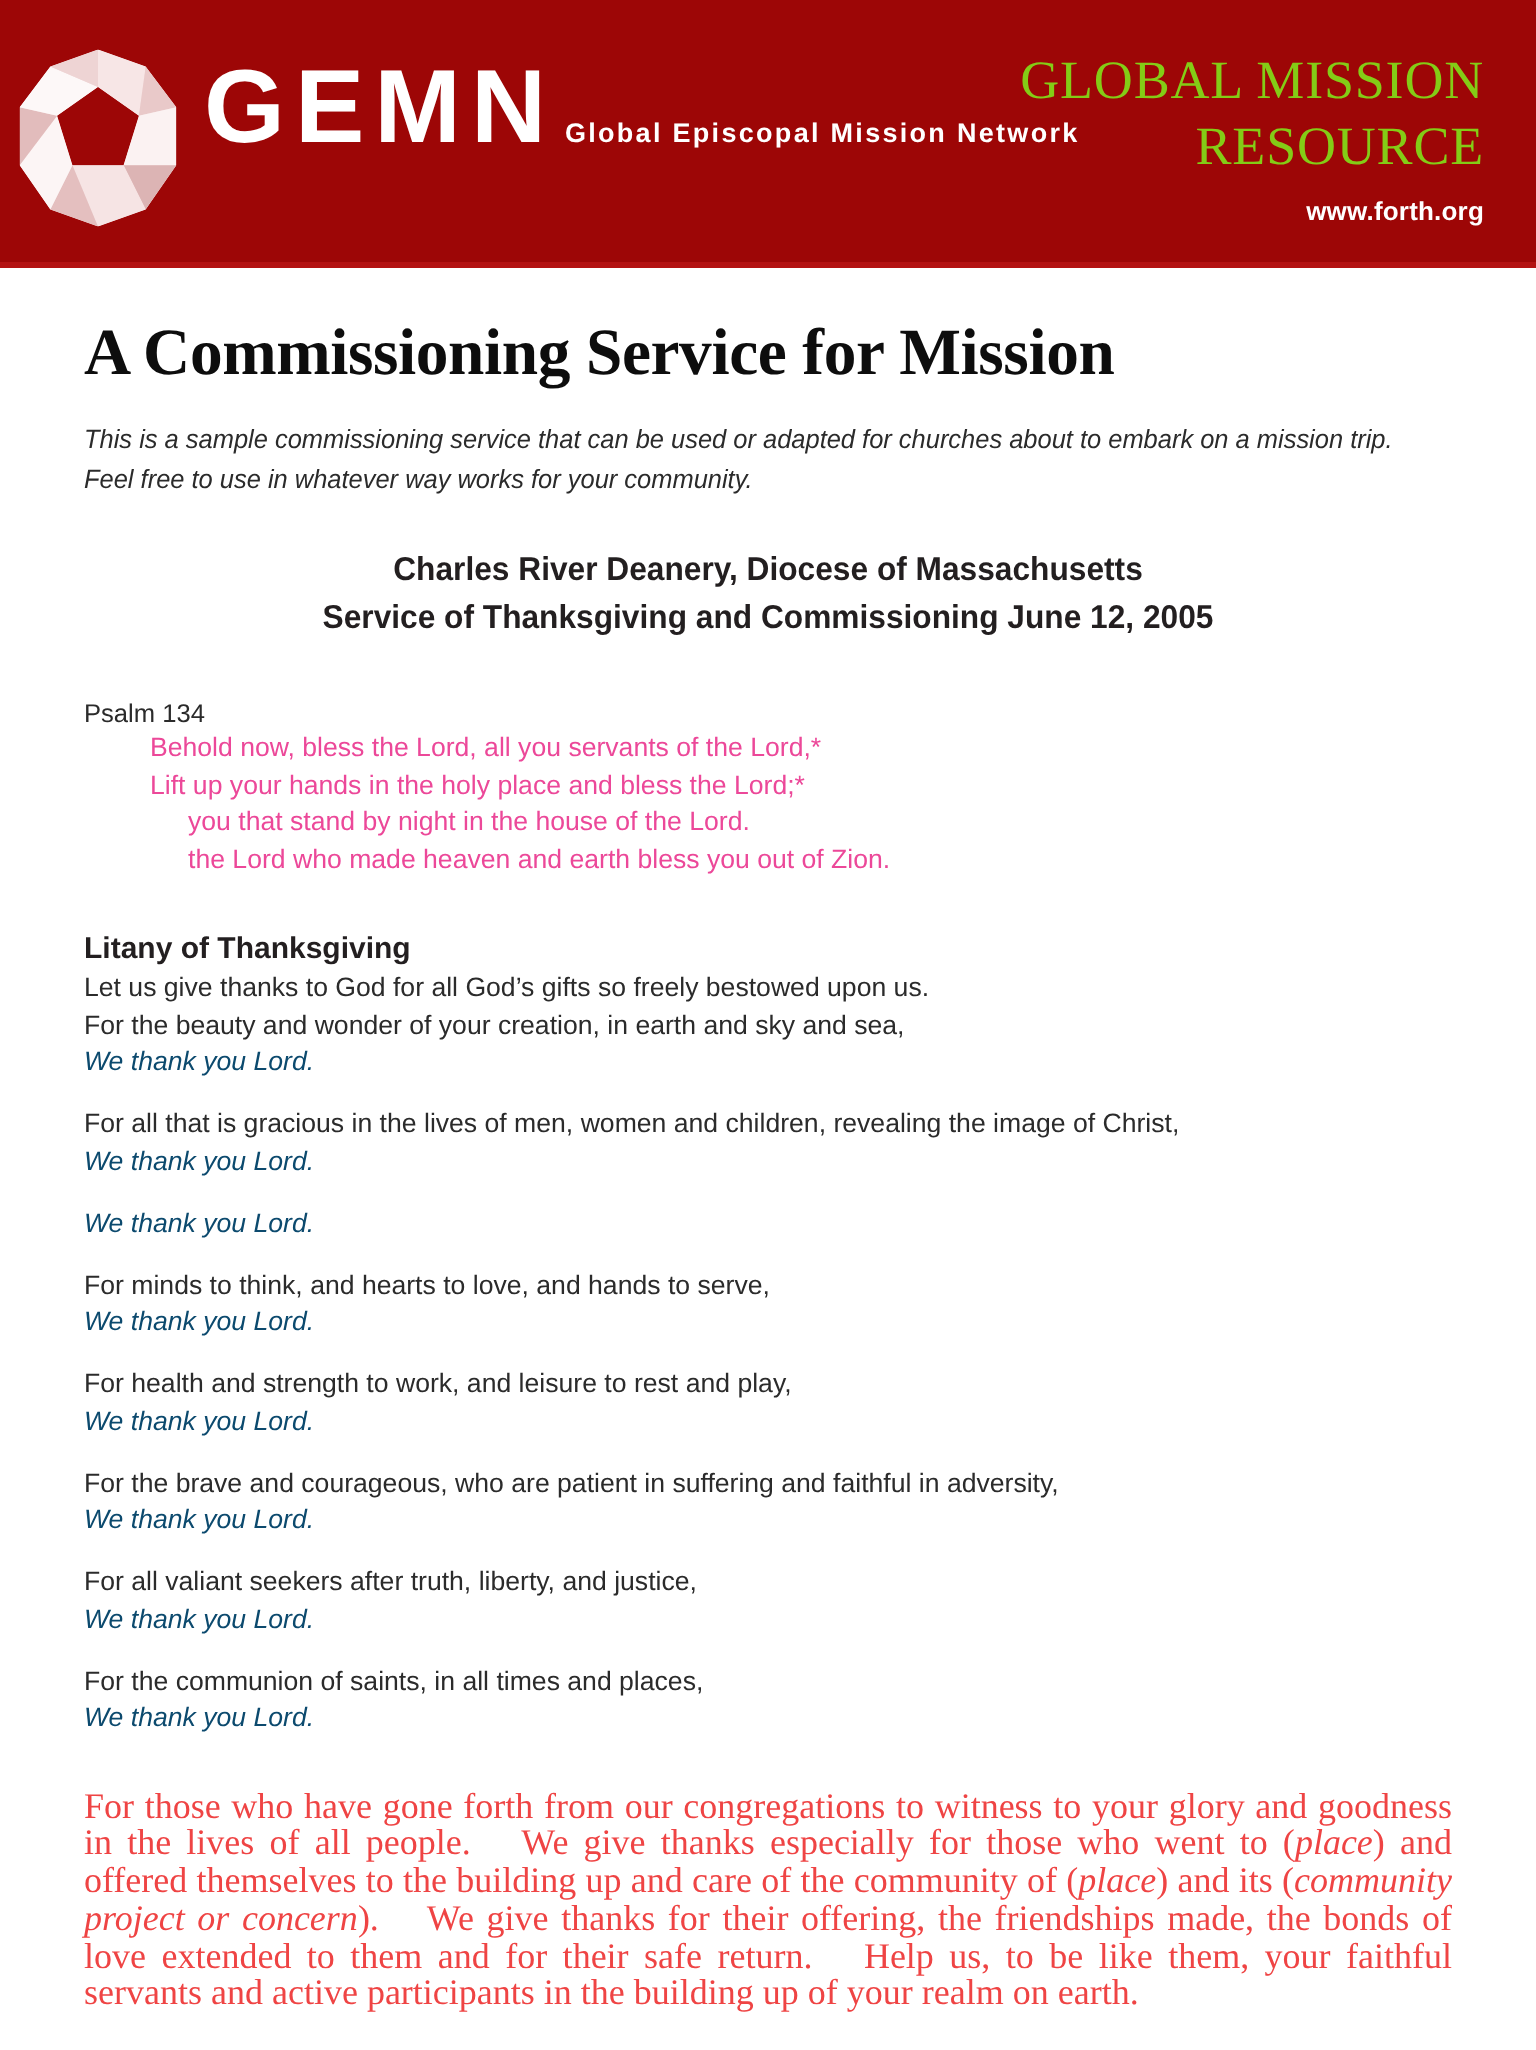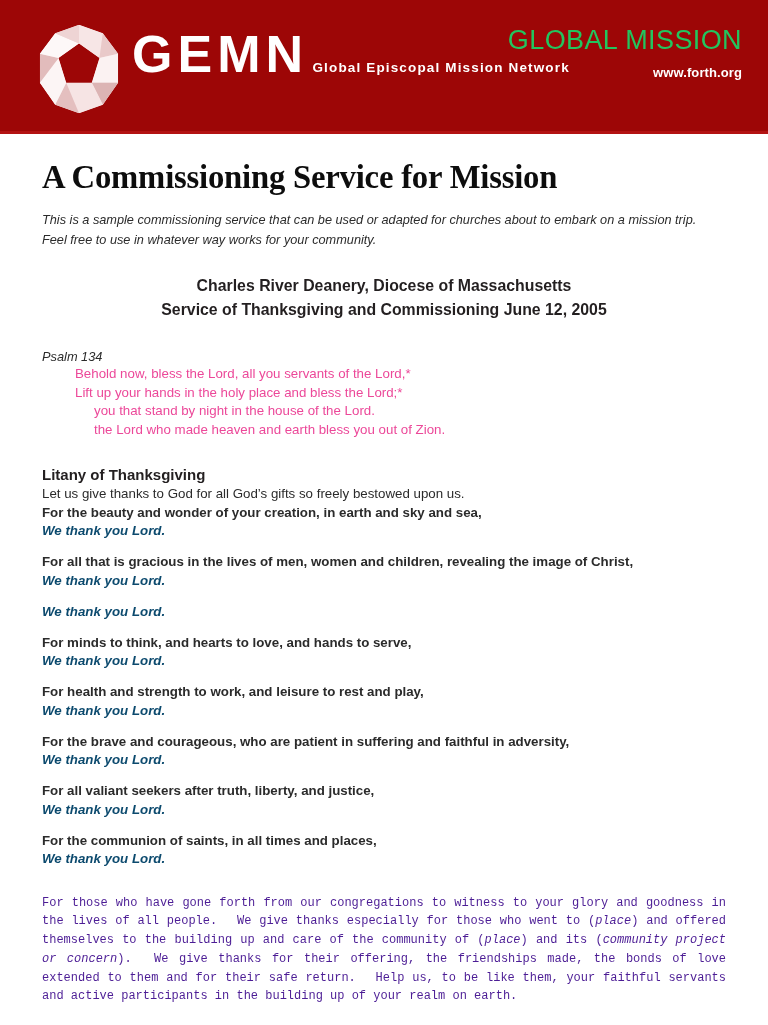--- a/index.html
+++ b/index.html
@@ -26,21 +26,21 @@
     overflow: hidden;
   }
   .banner-underline {
     width: 768px;
     height: 3px;
     background: #b31212;
   }
 
   .brand-block {
     position: absolute;
-    left: 36px;
+    left: 6px;
     top: 22px;
     display: flex;
     align-items: flex-start;
     justify-content: flex-end;
   }
   .brand-mark {
     width: 86px;
     height: 92px;
     flex: 0 0 86px;
     margin-top: 1px;
@@ -71,25 +71,25 @@
     transform-origin: left center;
   }
 
   .banner-right {
     position: absolute;
     right: 26px;
     top: 24px;
     text-align: right;
   }
   .banner-right-line {
-    font-family: Liberation Sans, sans-serif;
+    font-family: Liberation Serif, serif;
     font-weight: normal;
     font-size: 27px;
     line-height: 33px;
-    color: #22c55e;
+    color: #84cc16;
     letter-spacing: 0.4px;
     white-space: nowrap;
   }
   .banner-url {
     font-family: "Liberation Sans", sans-serif;
     font-weight: bold;
     font-size: 13px;
     line-height: 16px;
     color: #ffffff;
     margin-top: 8px;
@@ -139,21 +139,20 @@
     transform: scaleX(0.96);
     transform-origin: center center;
   }
 
   
   .psalm {
     margin-top: 27px;
   }
   .psalm-label {
     font-family: "Liberation Sans", sans-serif;
-    font-style: italic;
     font-size: 12.8px;
     line-height: 17px;
     color: #2b2b2b;
   }
   .psalm-line {
     font-family: "Liberation Sans", sans-serif;
     font-size: 13.3px;
     line-height: 18.5px;
     color: #ec4899;
     white-space: pre;
@@ -173,43 +172,42 @@
   .litany-intro {
     font-family: "Liberation Sans", sans-serif;
     font-size: 13.3px;
     line-height: 18.5px;
     color: #2b2b2b;
     margin: 0;
   }
   .versicle {
     margin: 0;
     padding-top: 12.5px;
-    font-weight: bold;
   }
   .versicle.first { padding-top: 0; }
   .versicle-call {
     font-family: "Liberation Sans", sans-serif;
     font-size: 13.3px;
     line-height: 18.5px;
     color: #2b2b2b;
   }
   .versicle-response {
     font-family: "Liberation Sans", sans-serif;
     font-style: italic;
     font-size: 13.3px;
     line-height: 18.5px;
     color: #0c4a6e;
   }
 
   
   .closing-para {
-    font-family: Liberation Mono, monospace;
-    font-size: 12px;
+    font-family: Liberation Serif, serif;
+    font-size: 18px;
     line-height: 18.8px;
-    color: #4c1d95;
+    color: #ef4444;
     text-align: justify;
     margin: 0;
     padding-top: 25px;
   }
   .closing-para em { font-style: italic; }
 
   .doxology {
     padding-top: 24px;
   }
 </style>
@@ -243,20 +241,21 @@
       </svg>
     </span>
     <span class="brand-words">
       <span class="brand-name">GEMN</span>
       <span class="brand-tagline">Global Episcopal Mission Network</span>
     </span>
   </div>
 
   <div class="banner-right">
     <div class="banner-right-line">GLOBAL MISSION</div>
+    <div class="banner-right-line">RESOURCE</div>
     <div class="banner-url">www.forth.org</div>
   </div>
 
 </header>
 <div class="banner-underline"></div>
 
 <main class="sheet">
 
   <h1 class="doc-title">A Commissioning Service for Mission</h1>
 

